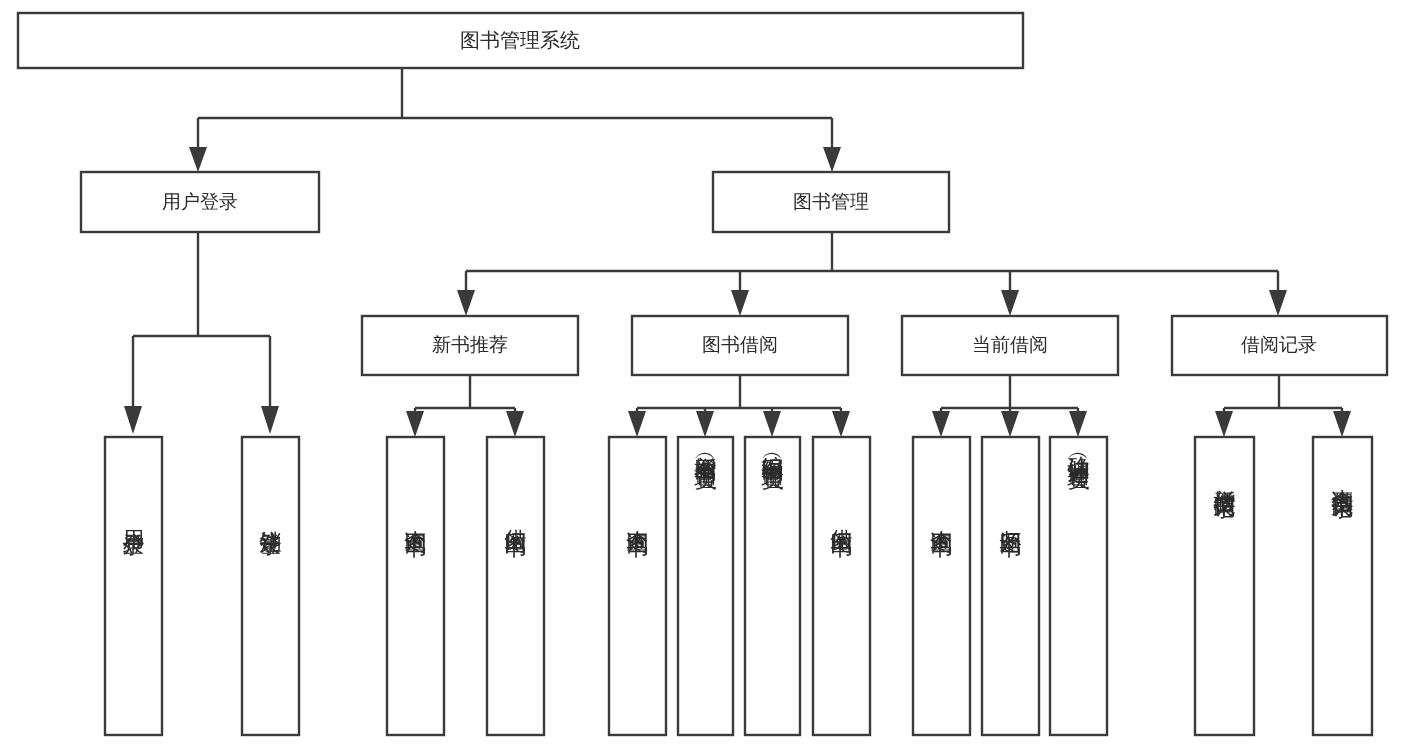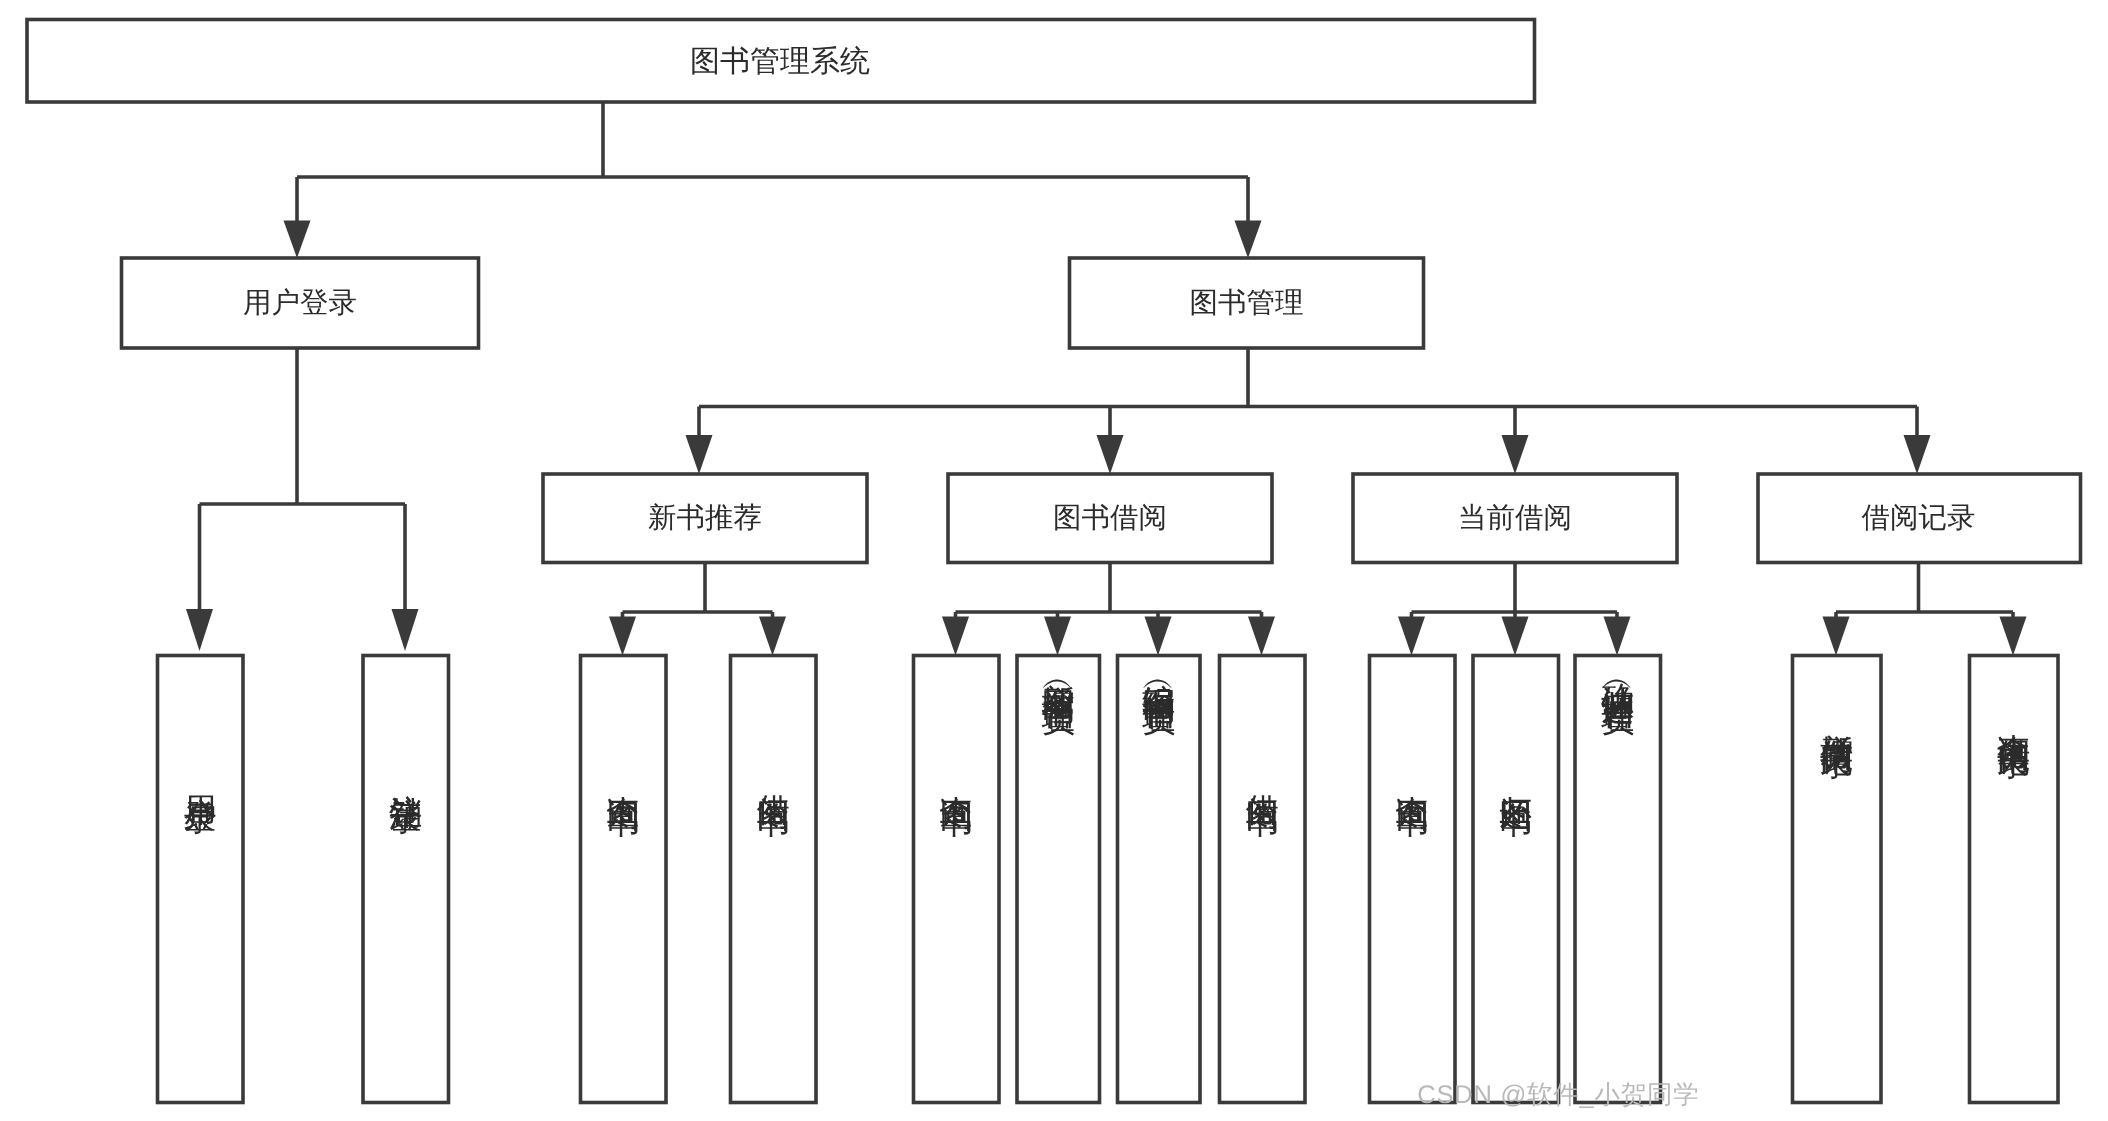--- a/index.html
+++ b/index.html
@@ -192,15 +192,14 @@
       <rect class="node-rect" x="1195" y="437" width="59" height="298"></rect>
       <text class="vlabel" x="1225" y="477">新增借阅记录</text>
     </g>
     <g>
       <rect class="node-rect" x="1313" y="437" width="59" height="298"></rect>
       <text class="vlabel" x="1343" y="477">查询借阅记录</text>
     </g>
 
   </svg>
 
-  <div class="watermark">CSDN @软件_小贺同学</div>
 
 </div>
 
 </body></html>

